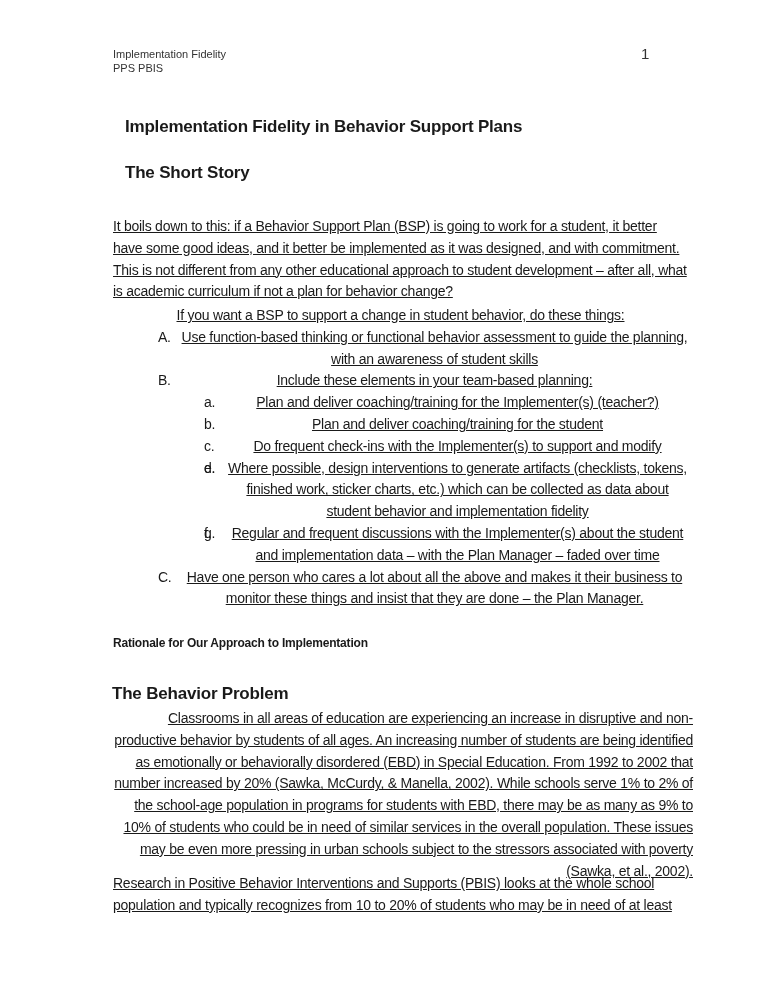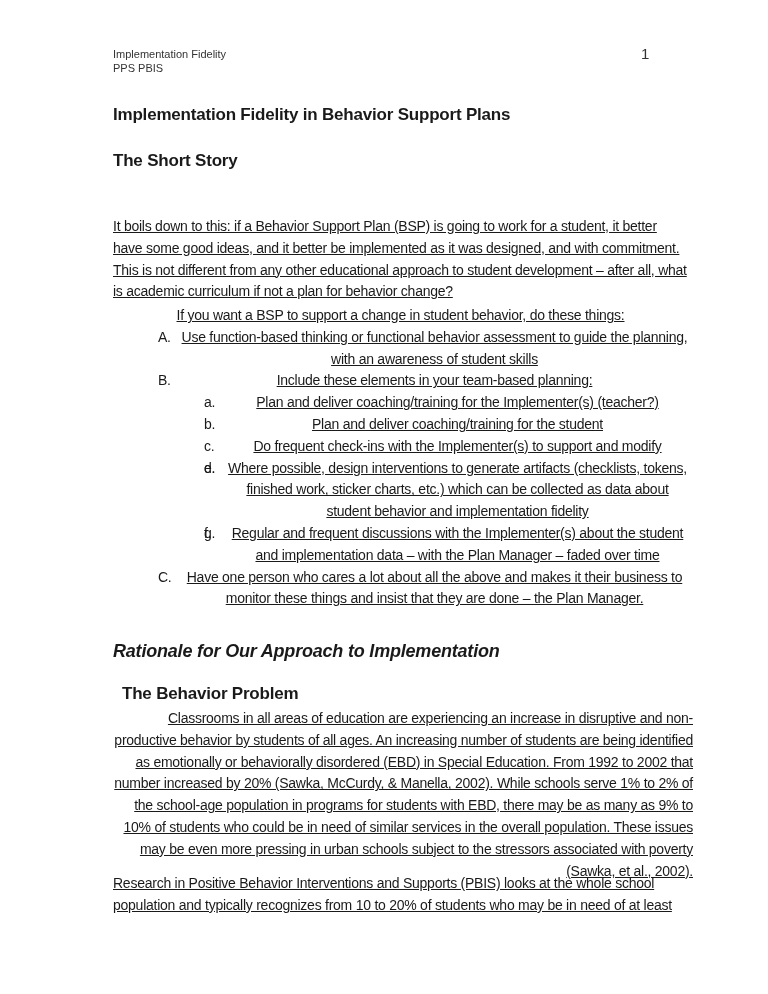--- a/index.html
+++ b/index.html
@@ -1,34 +1,34 @@
 <!DOCTYPE html>
 <html><head>
   <meta charset="utf-8">
   <style>
     html, body { margin: 0; padding: 0; background: #ffffff; }
     body { width: 768px; height: 994px; position: relative; overflow: hidden; color: #1a1a1a; }
     .header-left { position: absolute; left: 113px; top: 47px; font-family: "Liberation Sans", sans-serif; font-size: 11px; line-height: 14px; color: #333; }
     .page-num { position: absolute; left: 641px; top: 45px; font-family: "Liberation Sans", sans-serif; font-size: 15px; color: #333; }
     .content { position: absolute; left: 113px; top: 100px; width: 560px; font-family: "DejaVu Sans", sans-serif; }
-    .h1 { font-family: "Liberation Sans", sans-serif; font-weight: bold; font-size: 17px; margin: 0; line-height: 22px; letter-spacing: -0.2px; }
+    .h1 { font-family: "Liberation Sans", sans-serif; font-weight: bold; font-size: 17px; margin: 12px; line-height: 22px; letter-spacing: -0.2px; }
     .h1.t1 { position: absolute; top: 4px; }
     .h1.t2 { position: absolute; top: 50px; }
     .body-text { font-family: "Liberation Sans", sans-serif; font-size: 14px; line-height: 21.8px; letter-spacing: -0.25px; margin: 0; text-decoration: underline; }
     .p1 { position: absolute; top: 116px; width: 575px; }
     .p2 { position: absolute; top: 205px; width: 575px; text-align: center; }
     ol { margin: 0; padding: 0; list-style: none; }
     .lvl1 { padding-left: 45px; }
     .lvl1 > li { position: relative; padding-left: 23px; }
     .lvl1 > li > .marker { position: absolute; left: 0; }
     .lvl2 { padding-left: 23px; }
     .lvl2 > li { position: relative; padding-left: 23px; }
     .lvl2 > li > .marker { position: absolute; left: 0; }
-    .h2 { position: absolute; left: 113px; top: 626px; font-family: "Liberation Sans", sans-serif; font-weight: bold; font-size: 18px; letter-spacing: -0.2px; font-style: italic; }
-    .h3 { position: absolute; left: 122px; top: 667px; font-family: "Liberation Sans", sans-serif; font-size: 17px; letter-spacing: -0.2px; color: #1a1a1a; }
+    .h2 { position: absolute; left: 113px; top: 626px; font-family: "Liberation Sans", sans-serif; font-weight: bold; font-size: 12px; letter-spacing: -0.2px; }
+    .h3 { position: absolute; left: 112px; top: 667px; font-family: "Liberation Sans", sans-serif; font-size: 17px; letter-spacing: -0.2px; color: #1a1a1a; }
     .p3 { position: absolute; left: 113px; top: 708px; width: 580px; text-align: right; }
     .p4 { position: absolute; left: 113px; top: 873px; width: 580px; }
   </style>
 </head>
 <body>
 
 <div class="header-left">
   <div>Implementation Fidelity</div>
   <div>PPS PBIS</div>
 </div>

